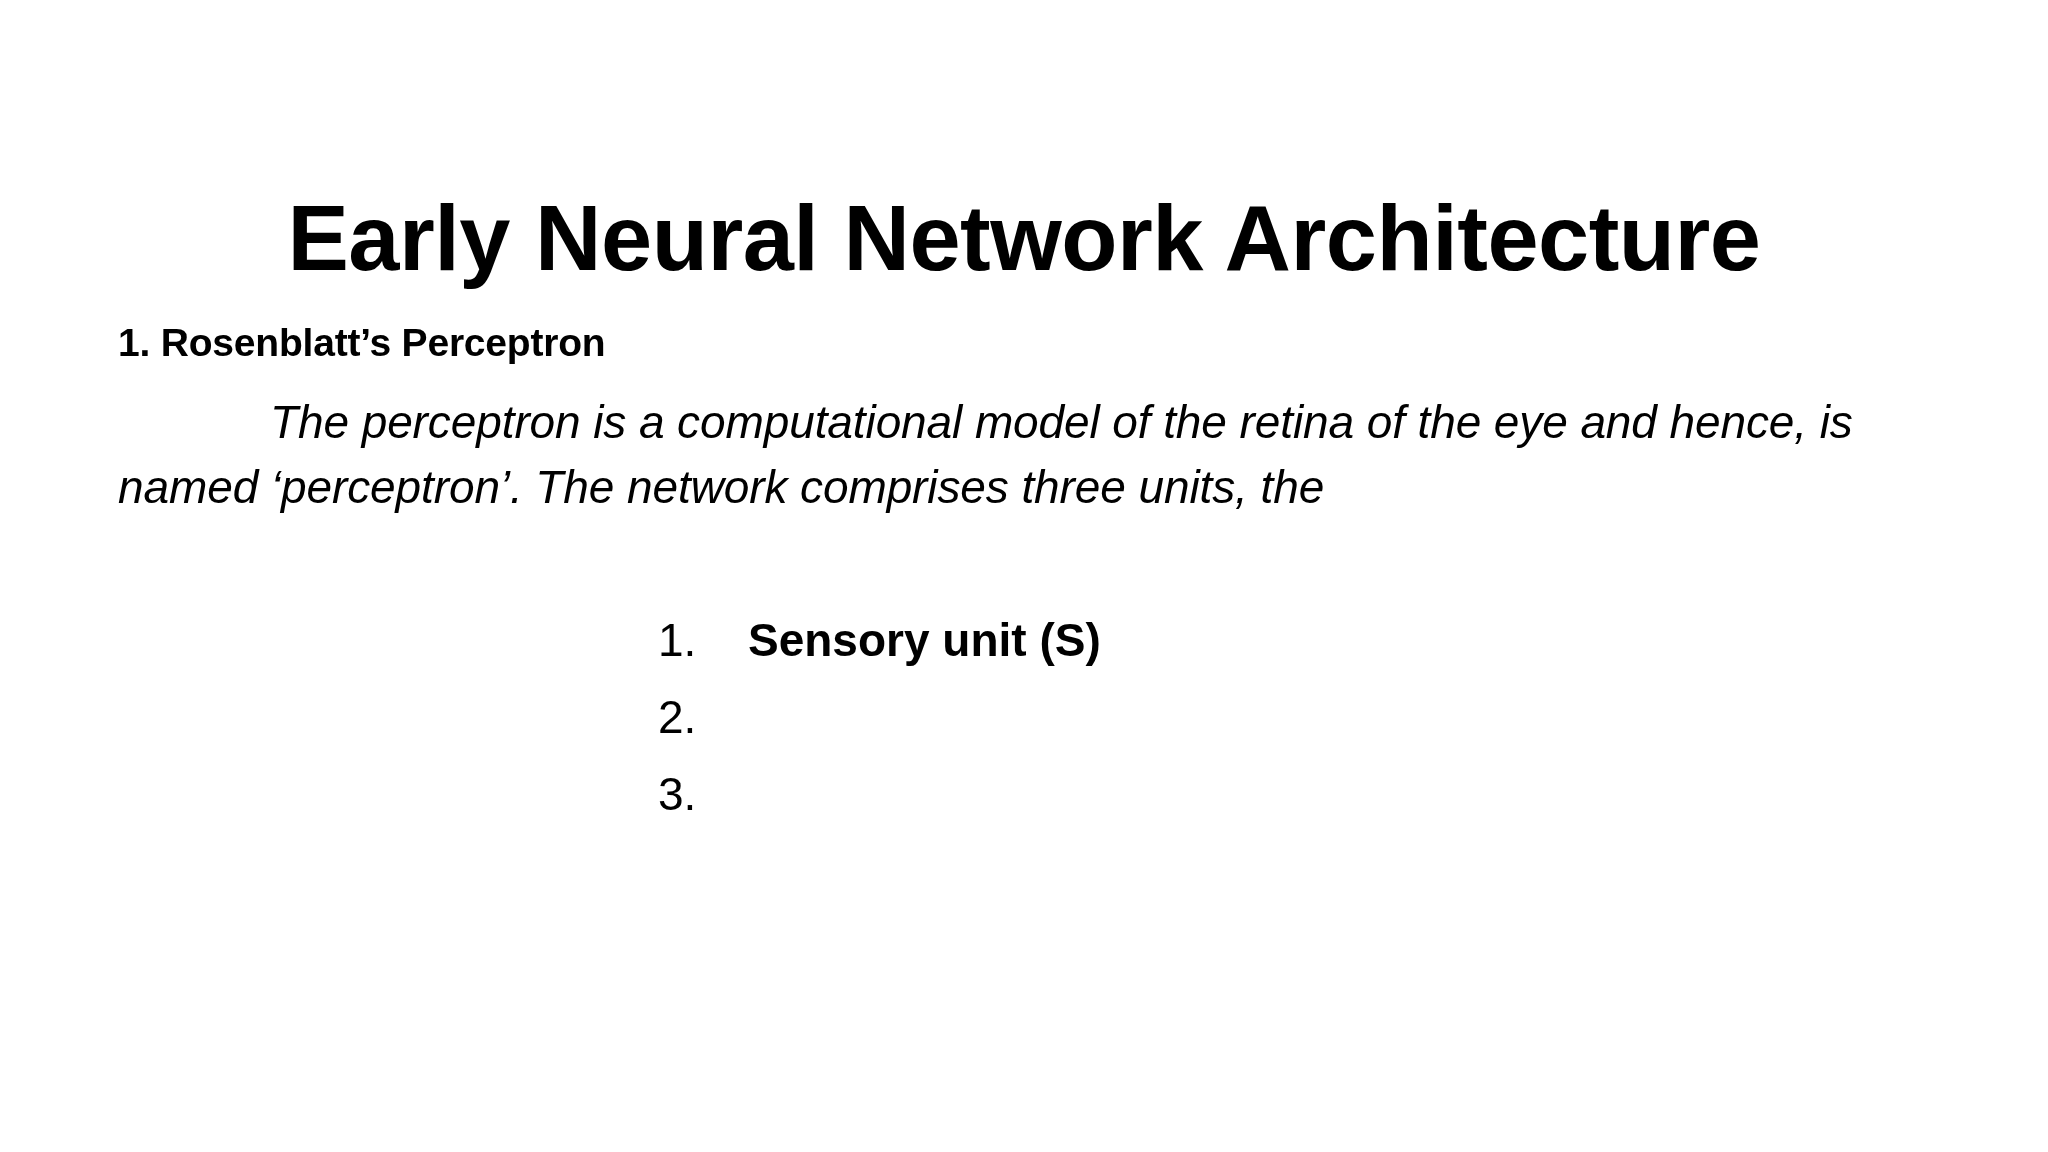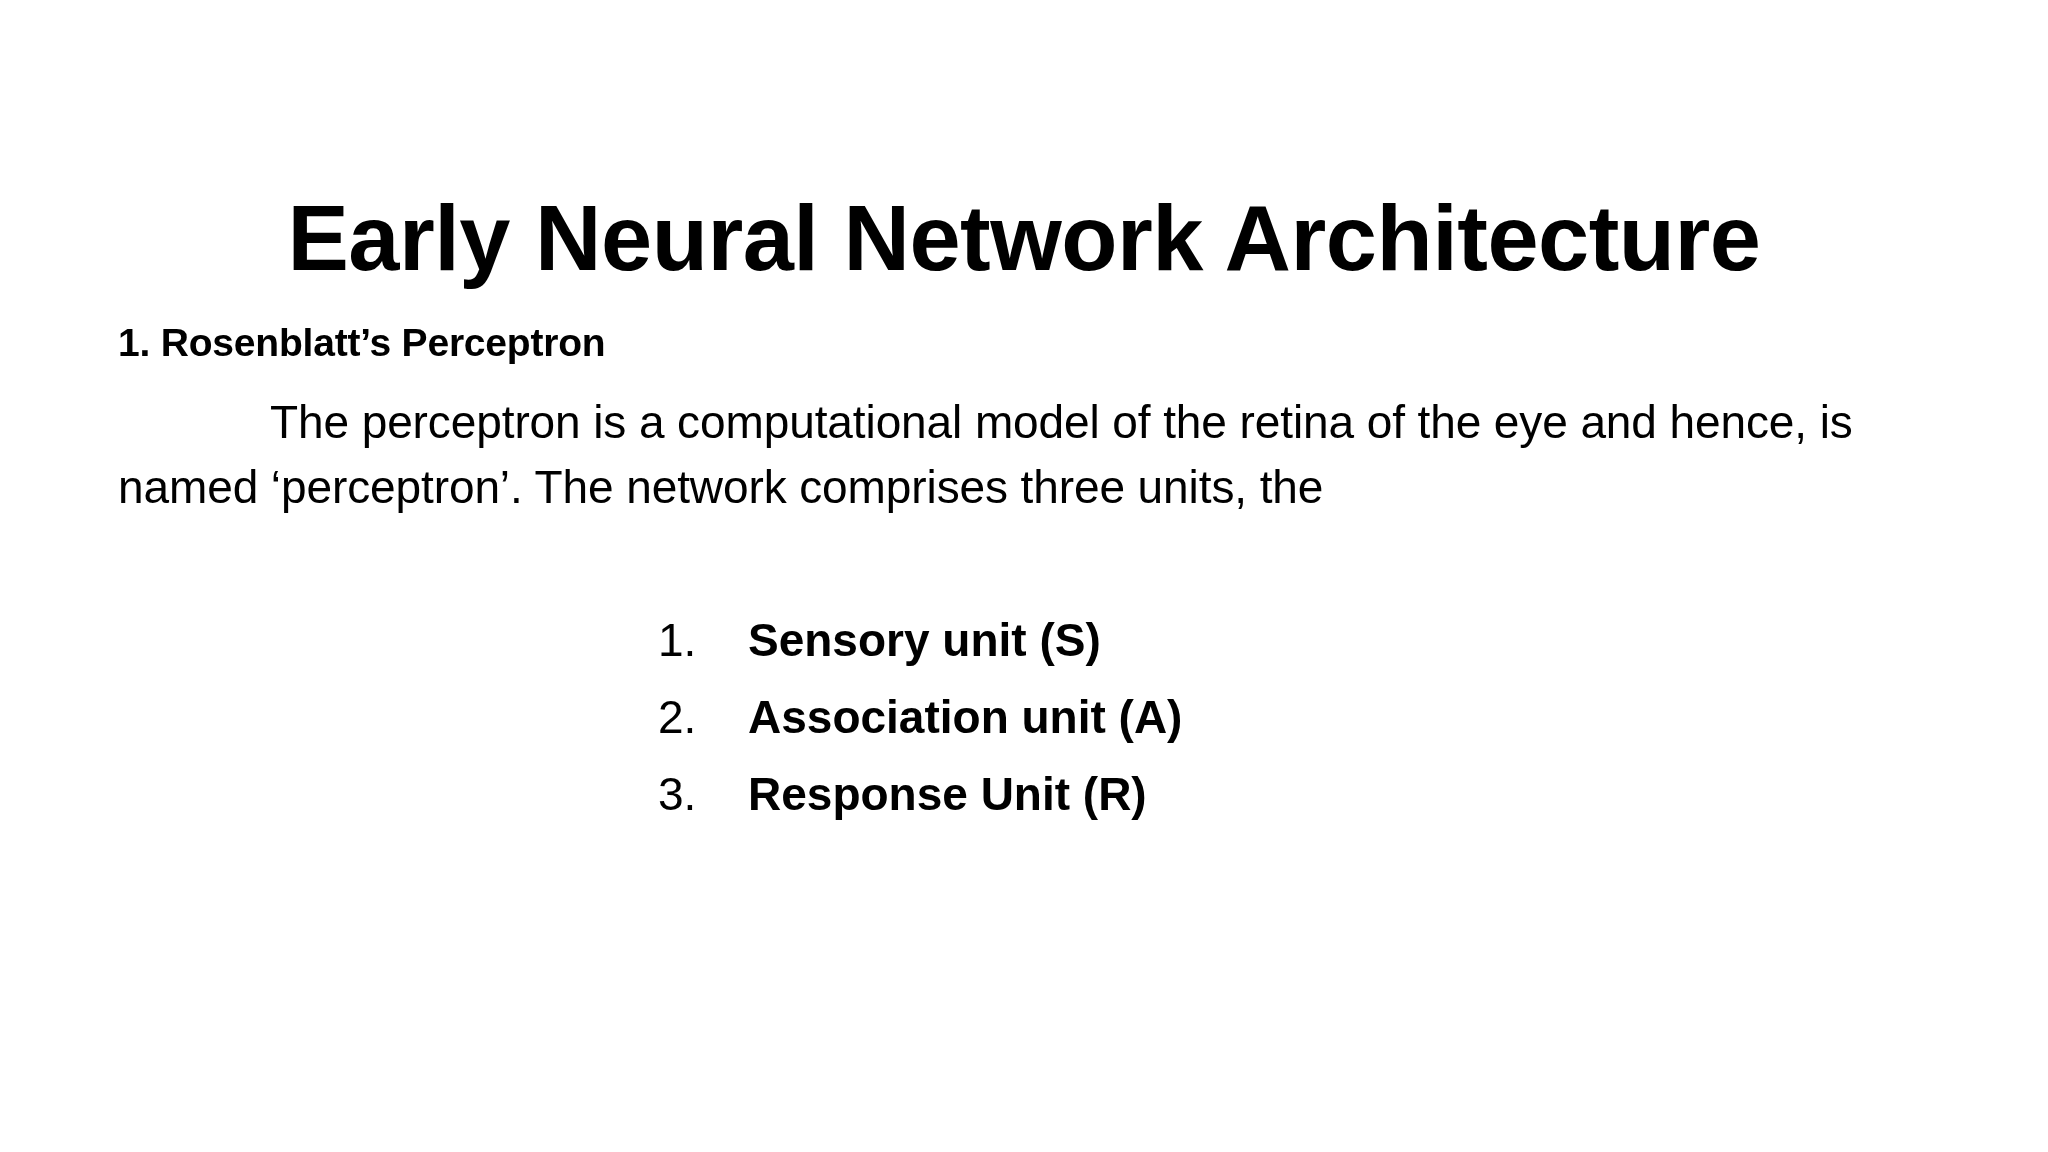--- a/index.html
+++ b/index.html
@@ -56,20 +56,21 @@
   }
 
   .paragraph {
     font-size: 46px;
     line-height: 65px;
     font-weight: 400;
     margin: 0;
     text-indent: 152px;
     width: 1800px;
     letter-spacing: -0.1px;
+    font-style: italic;
   }
 
   
   .unit-list {
     position: absolute;
     left: 658px;
     top: 578px;
     margin: 0;
     padding: 0;
     list-style: none;
@@ -104,21 +105,19 @@
     <p class="paragraph">The perceptron is a computational model of the retina of the eye and hence, is named ‘perceptron’.  The network comprises three units, the</p>
   </div>
 
   <ol class="unit-list">
     <li>
       <span class="unit-marker">1.</span>
       <span class="unit-text">Sensory unit (S)</span>
     </li>
     <li>
       <span class="unit-marker">2.</span>
-      <span class="unit-text">Association unit (A)</span>
     </li>
     <li>
       <span class="unit-marker">3.</span>
-      <span class="unit-text">Response Unit (R)</span>
     </li>
   </ol>
 
 </div>
 
 </body></html>

